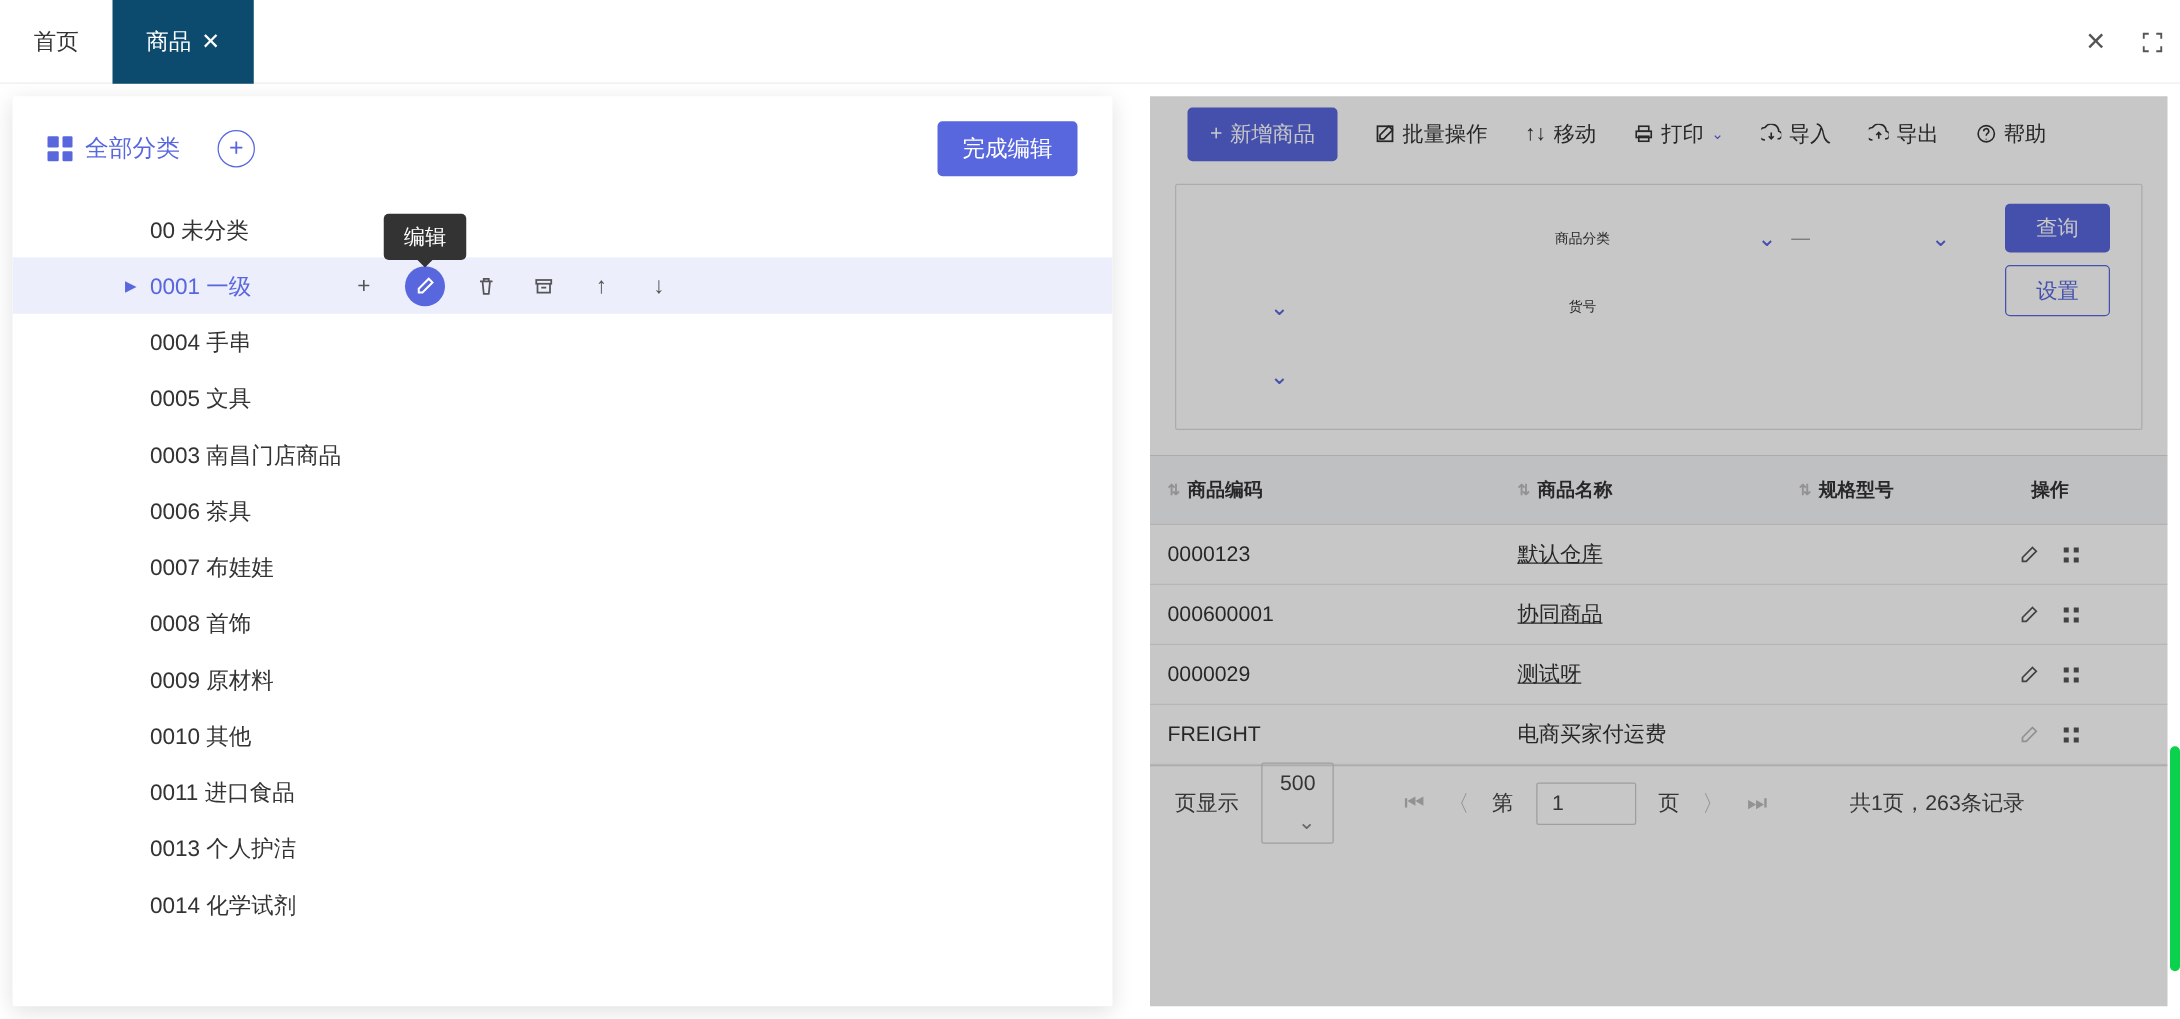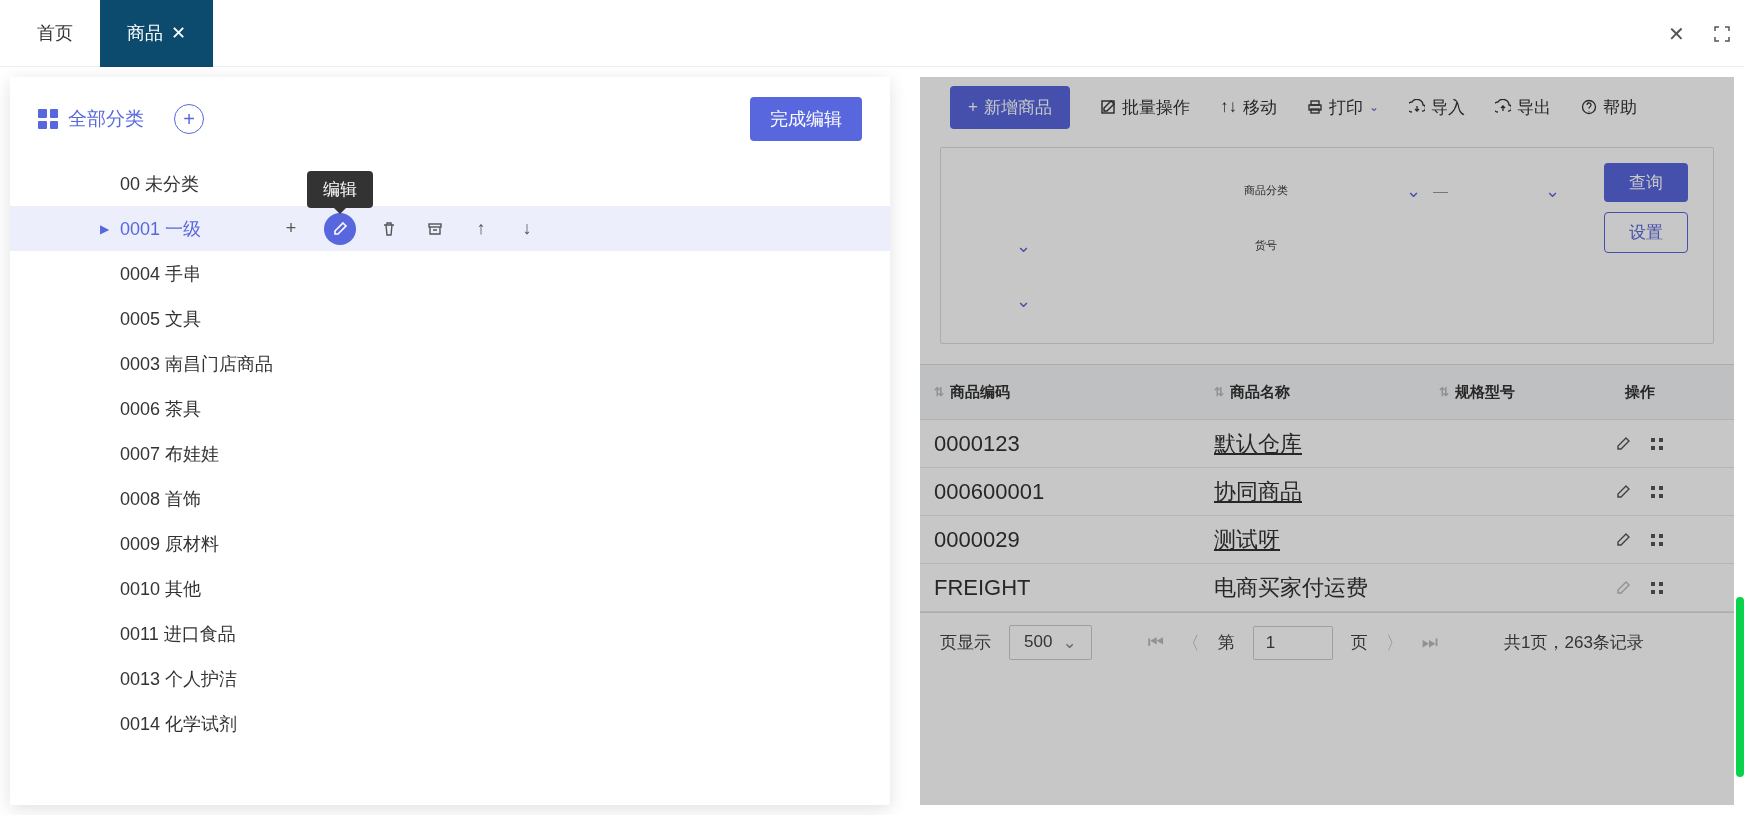--- a/index.html
+++ b/index.html
@@ -1,19 +1,19 @@
 <!DOCTYPE html>
 <html><head>
 <meta charset="utf-8">
 <style>
 * { margin: 0; padding: 0; box-sizing: border-box; }
 body { font-family: -apple-system, "Microsoft YaHei", "PingFang SC", sans-serif; font-size: 15px; color: #333; background: #fff; width: 1744px; height: 815px; overflow: hidden; position: relative; }
 
 
-.top-tabs { height: 67px; display: flex; align-items: center; padding-left: 10px; border-bottom: 1px solid #eee; }
+.top-tabs { height: 67px; display: flex; align-items: center; border-bottom: 1px solid #eee; }
 .tab { padding: 0 27px; height: 67px; display: flex; align-items: center; font-size: 18px; color: #333; cursor: pointer; }
 .tab.active { background: #0c4a6e; color: #fff; }
 .tab .close-x { margin-left: 8px; font-size: 18px; }
 .top-right-icons { position: absolute; top: 0; right: 0; height: 67px; display: flex; align-items: center; }
 .top-right-icons .icon-btn { width: 45px; height: 45px; display: flex; align-items: center; justify-content: center; cursor: pointer; font-size: 20px; color: #555; }
 
 
 .main-area { position: relative; height: calc(100% - 67px); padding: 10px; }
 
 
@@ -33,26 +33,26 @@
 .btn-settings { background: #fff; color: #5867dd; border: 1px solid #5867dd; border-radius: 4px; padding: 8px 24px; font-size: 17px; }
 
 .right-table { margin-top: 20px; border-top: 1px solid #ddd; }
 .table-header { display: flex; background: #f5f6f8; height: 55px; align-items: center; border-bottom: 1px solid #e5e5e5; font-weight: 600; color: #333; }
 .th, .td { padding: 0 14px; display: flex; align-items: center; gap: 6px; }
 .th .sort { color: #bbb; font-size: 12px; }
 .col-code { width: 280px; }
 .col-name { width: 225px; }
 .col-spec { width: 130px; }
 .col-ops { width: 170px; justify-content: center; }
-.table-row { display: flex; height: 48px; align-items: center; border-bottom: 1px solid #e9e9e9; font-size: 22px; }
+.table-row { display: flex; height: 48px; align-items: center; border-bottom: 1px solid #e9e9e9; font-size: 17px; }
 .td.link { text-decoration: underline; }
 .ops-icons { display: flex; gap: 18px; color: #555; }
 
 .right-pager { height: 60px; display: flex; align-items: center; gap: 18px; border-top: 1px solid #ddd; padding: 0 20px; font-size: 17px; color: #444; }
-.pager-select { border: 1px solid #ccc; padding: 6px 14px; border-radius: 2px; display: inline-flex; align-items: flex-start; gap: 10px; }
+.pager-select { border: 1px solid #ccc; padding: 6px 14px; border-radius: 2px; display: inline-flex; align-items: flex-end; gap: 10px; flex-direction: column; }
 .pager-pagenum { border: 1px solid #ccc; padding: 6px 12px; width: 80px; border-radius: 2px; }
 .pager-arrow { color: #bbb; cursor: pointer; font-size: 18px; }
 
 
 .green-scroll { position: absolute; right: 0; top: 530px; width: 8px; height: 180px; background: #0bd24c; border-radius: 4px; }
 
 
 .left-panel { position: absolute; top: 10px; left: 10px; width: 880px; bottom: 10px; background: #fff; box-shadow: 0 4px 18px rgba(0,0,0,0.12); border-radius: 2px; padding: 20px 0 0 0; }
 .left-header { display: flex; align-items: center; padding: 0 28px 20px; }
 .grid-icon { width: 20px; height: 20px; display: grid; grid-template-columns: 1fr 1fr; gap: 3px; margin-right: 10px; }

